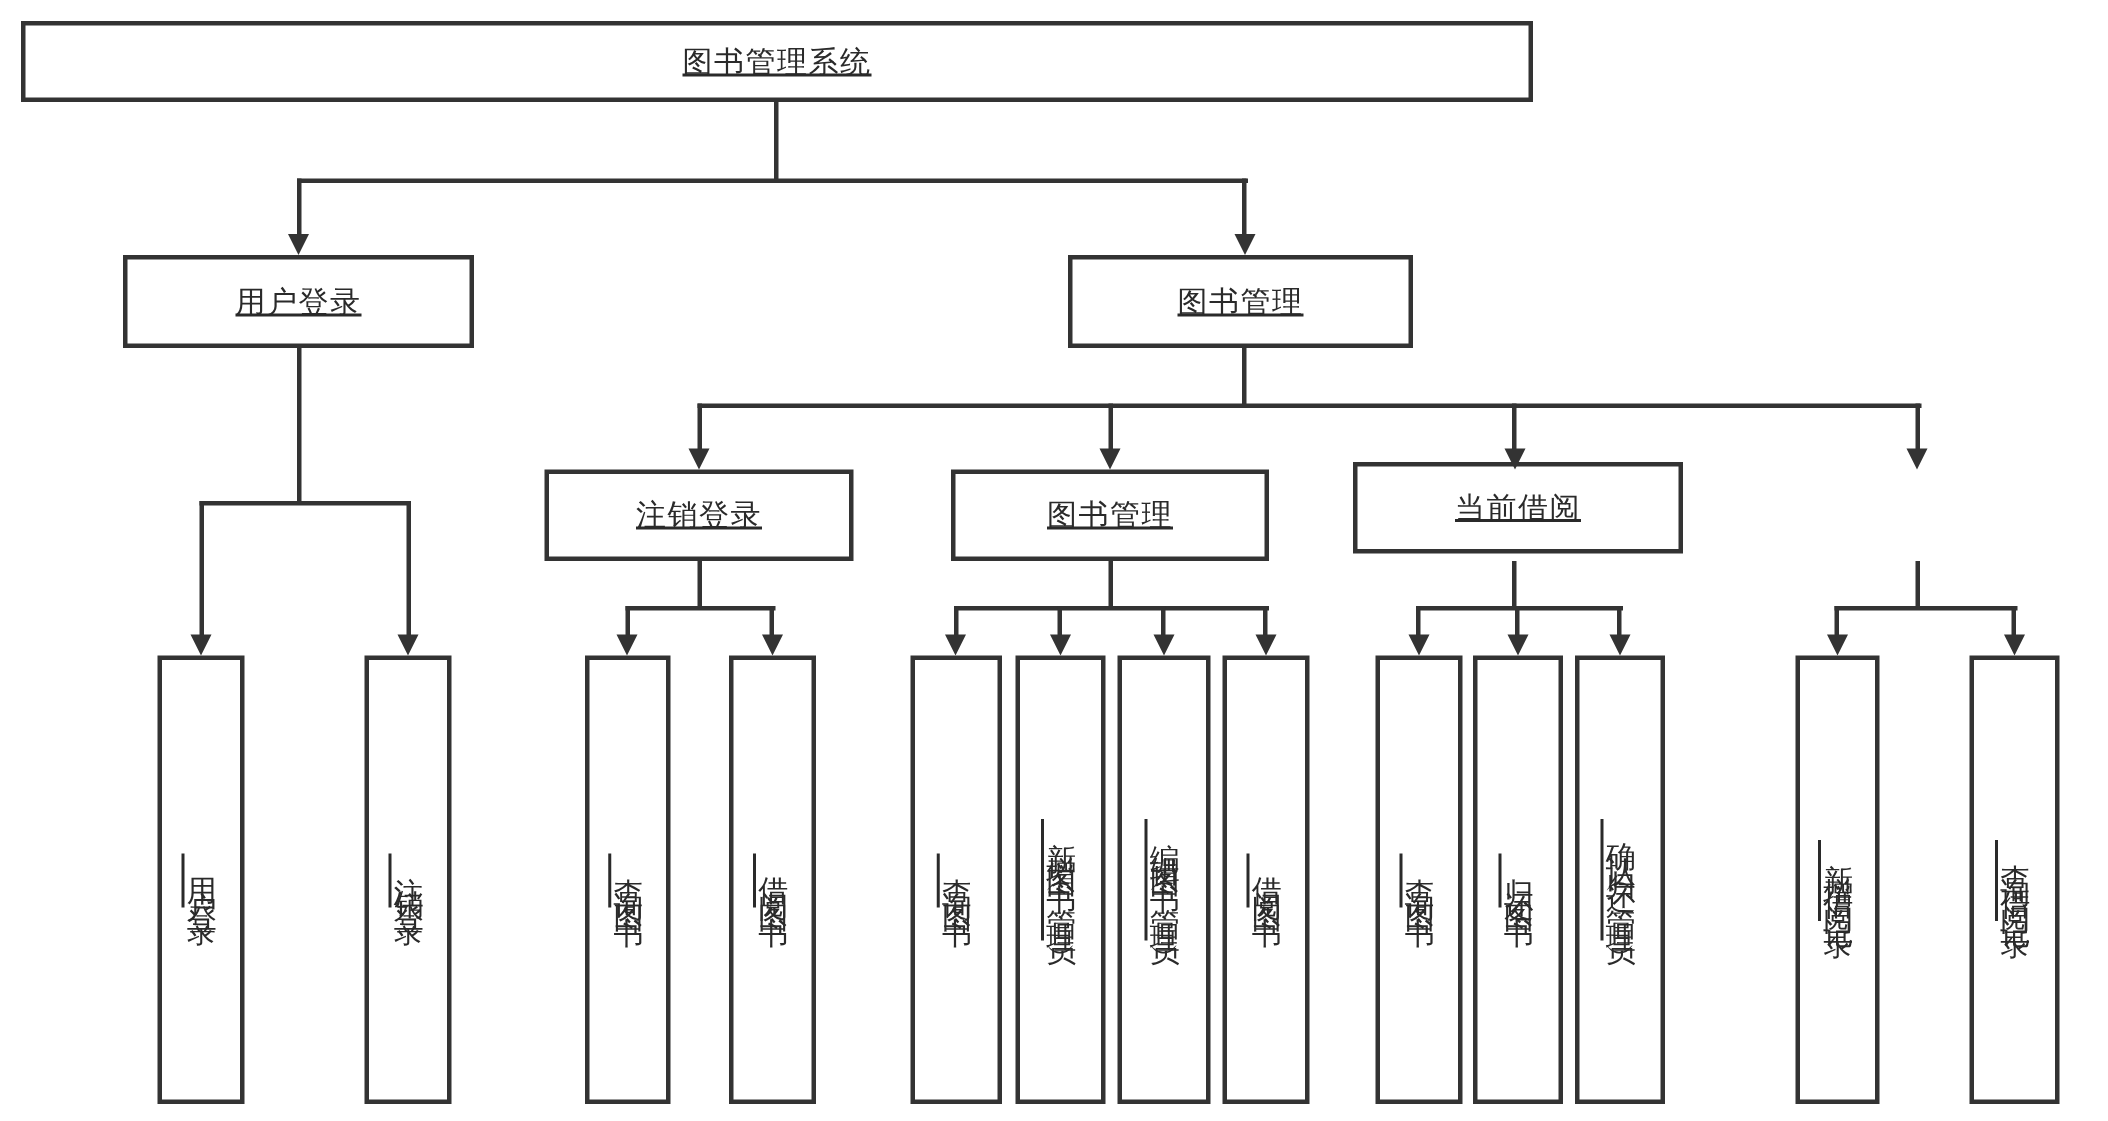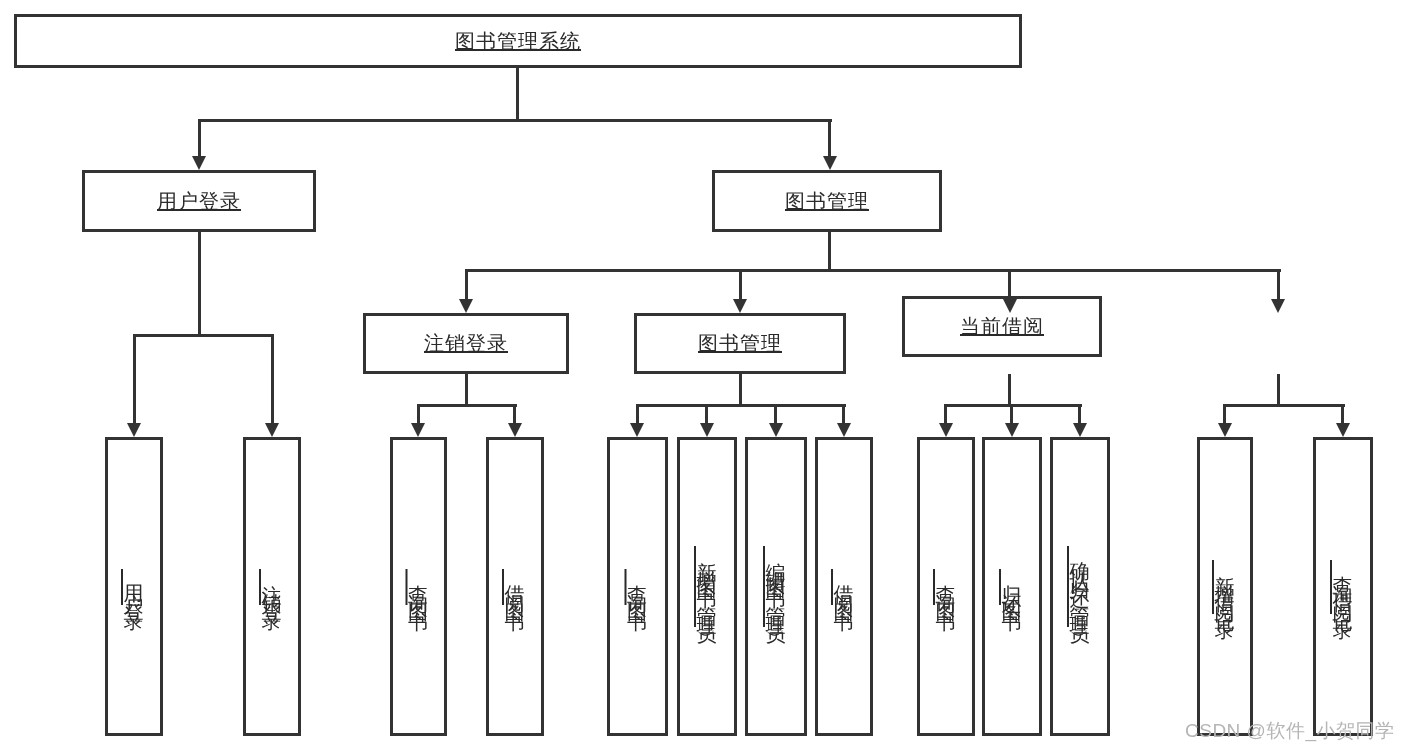--- a/index.html
+++ b/index.html
@@ -34,21 +34,21 @@
 
 <div class="canvas">
 
   <div class="node" style="left:14px;top:14px;width:1008px;height:54px">图书管理系统</div>
 
   <div class="node" style="left:82px;top:170px;width:234px;height:62px">用户登录</div>
   <div class="node" style="left:712px;top:170px;width:230px;height:62px">图书管理</div>
 
   <div class="node" style="left:363px;top:313px;width:206px;height:61px">注销登录</div>
   <div class="node" style="left:634px;top:313px;width:212px;height:61px">图书管理</div>
-  <div class="node" style="left:902px;top:296px;width:200px;height:61px">当前借阅</div>
+  <div class="node" style="left:902px;top:308px;width:220px;height:61px">当前借阅</div>
 
   <div class="node leaf" style="left:105px;width:58px">
     <span class="vtext">用户登录</span>
   </div>
   <div class="node leaf" style="left:243px;width:58px">
     <span class="vtext">注销登录</span>
   </div>
 
   <div class="node leaf" style="left:390px;width:57px">
     <span class="vtext">查询图书</span>
@@ -139,15 +139,14 @@
   <div class="vl" style="left:1078px;top:404px;height:20px"></div>
   <div class="ar" style="left:1073px;top:423px"></div>
 
   <div class="vl" style="left:1277px;top:374px;height:32px"></div>
   <div class="hl" style="left:1223px;top:404px;width:122px"></div>
   <div class="vl" style="left:1223px;top:404px;height:20px"></div>
   <div class="ar" style="left:1218px;top:423px"></div>
   <div class="vl" style="left:1341px;top:404px;height:20px"></div>
   <div class="ar" style="left:1336px;top:423px"></div>
 
-  <div class="watermark">CSDN @软件_小贺同学</div>
 
 </div>
 
 </body></html>

